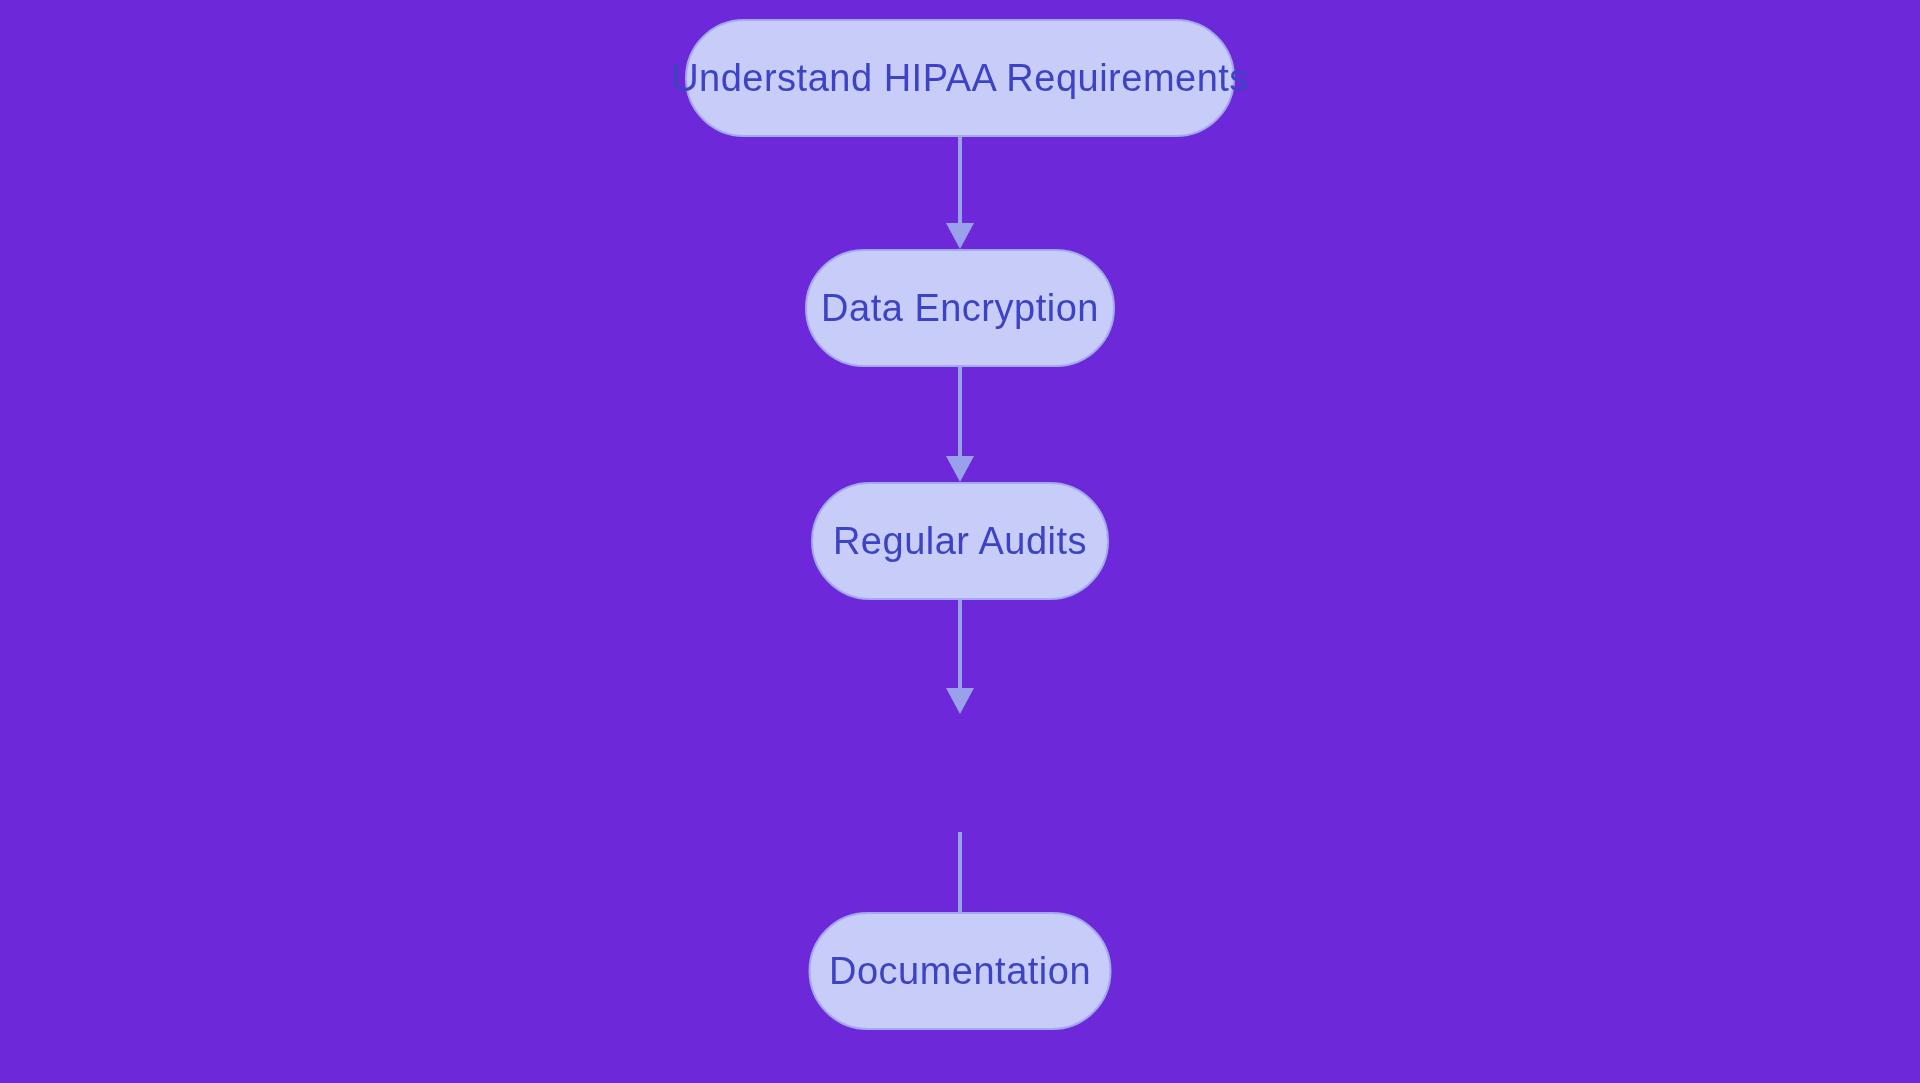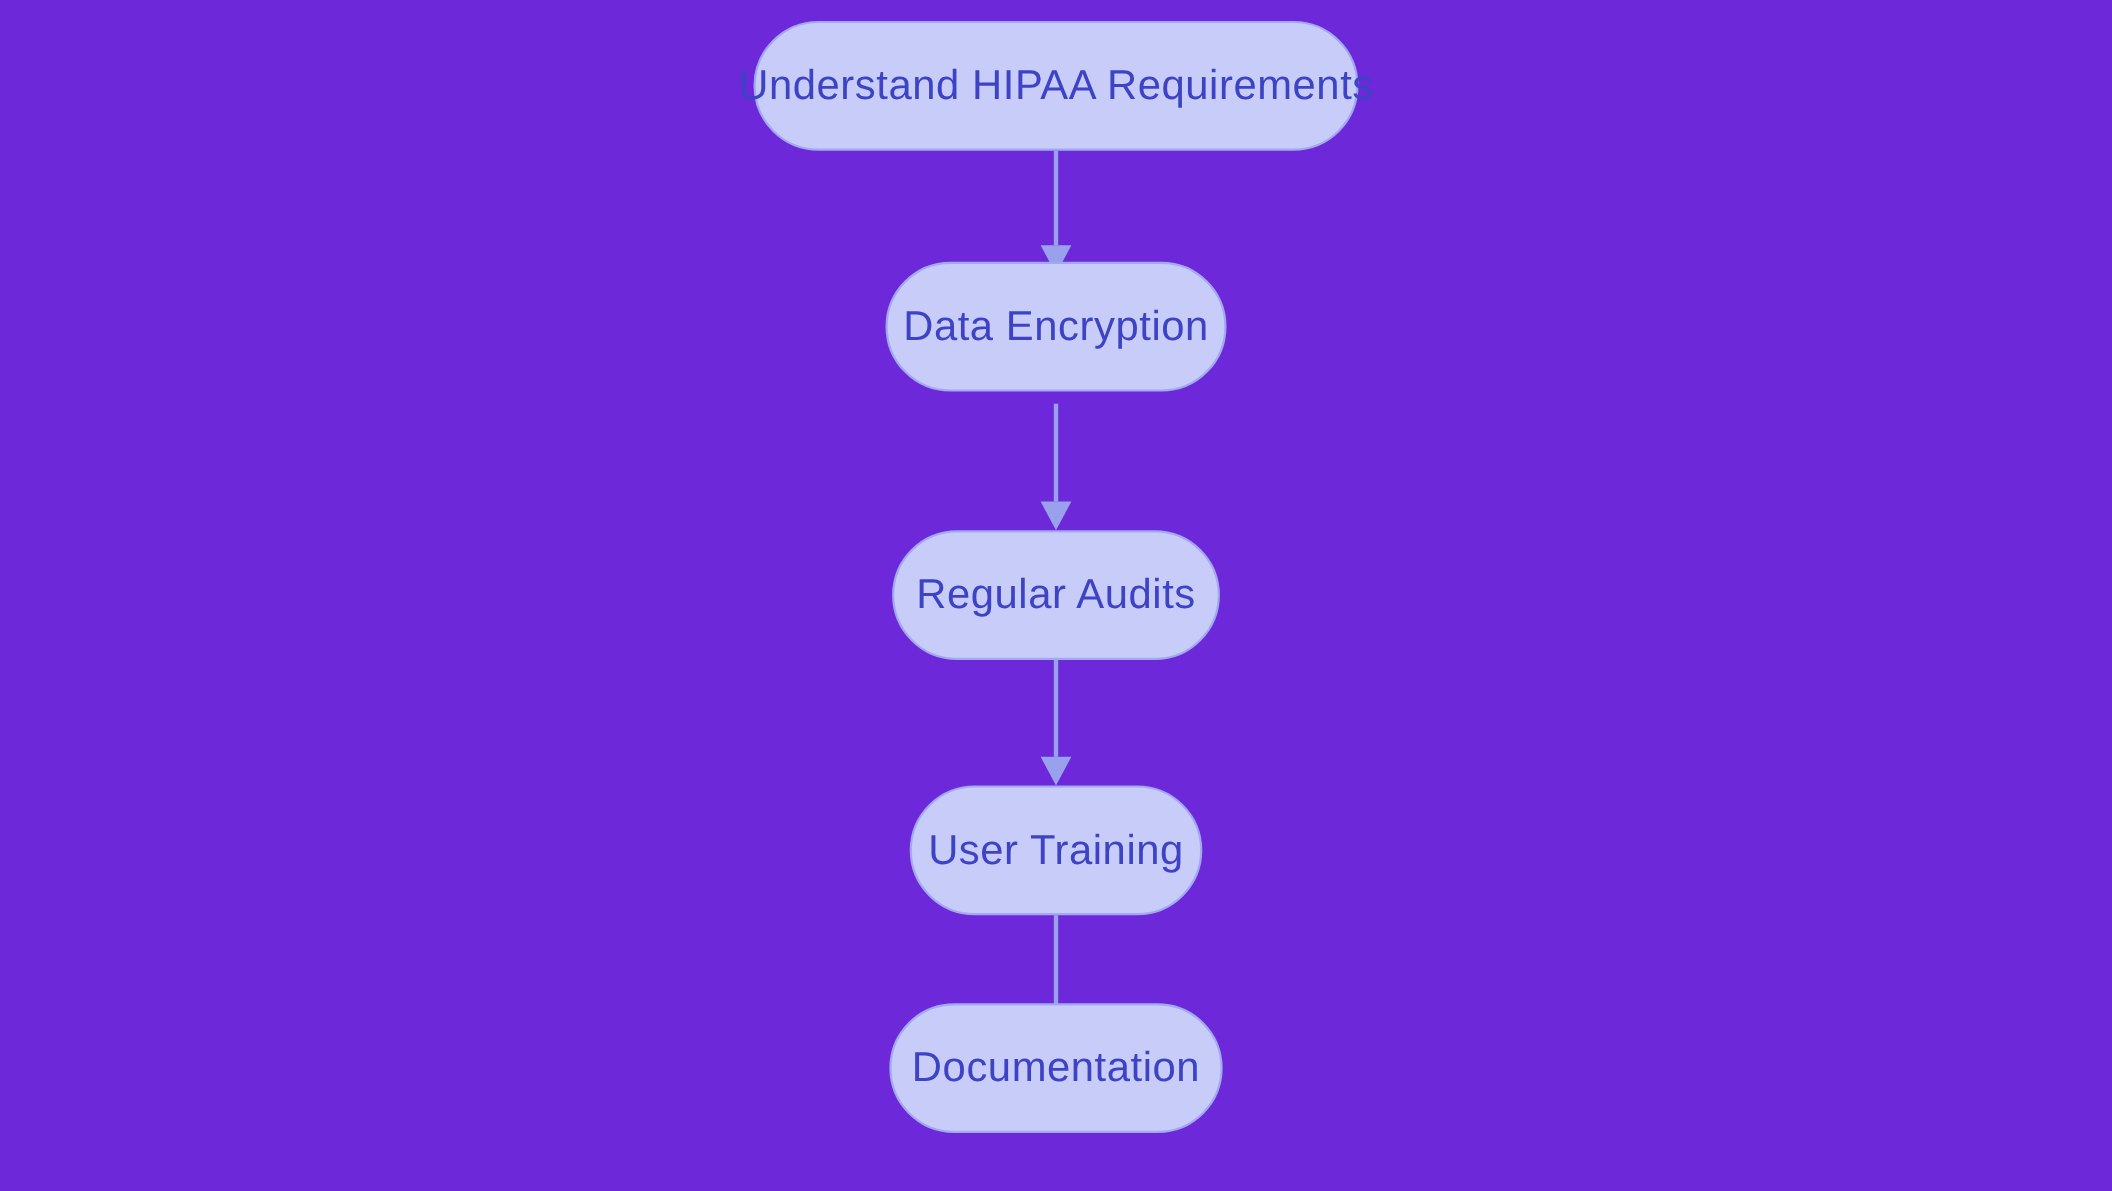--- a/index.html
+++ b/index.html
@@ -28,21 +28,21 @@
     align-items: center;
     justify-content: center;
     color: #3d43c4;
     font-size: 38px;
     font-weight: 400;
     letter-spacing: 0.5px;
     white-space: nowrap;
     text-align: center;
   }
   .node-1 { top: 19px;  width: 550px; }
-  .node-2 { top: 238px; width: 310px; }
+  .node-2 { top: 249px; width: 310px; }
   .node-3 { top: 482px; width: 298px; justify-content: center; }
   .node-4 { top: 714px; width: 266px; }
   .node-5 { top: 912px; width: 303px; }
 
   .arrow {
     position: absolute;
     left: 50%;
     transform: translateX(-50%);
     width: 28px;
     display: flex;
@@ -91,23 +91,20 @@
 
   <div class="node node-3">
     <span>Regular Audits</span>
   </div>
 
   <div class="arrow arrow-3">
     <div class="arrow-line"></div>
     <div class="arrow-head"></div>
   </div>
 
-  <div class="node node-4">
-    <span>User Training</span>
-  </div>
 
   <div class="arrow arrow-4">
     <div class="arrow-line"></div>
     <div class="arrow-head"></div>
   </div>
 
   <div class="node node-5">
     <span>Documentation</span>
   </div>
 

